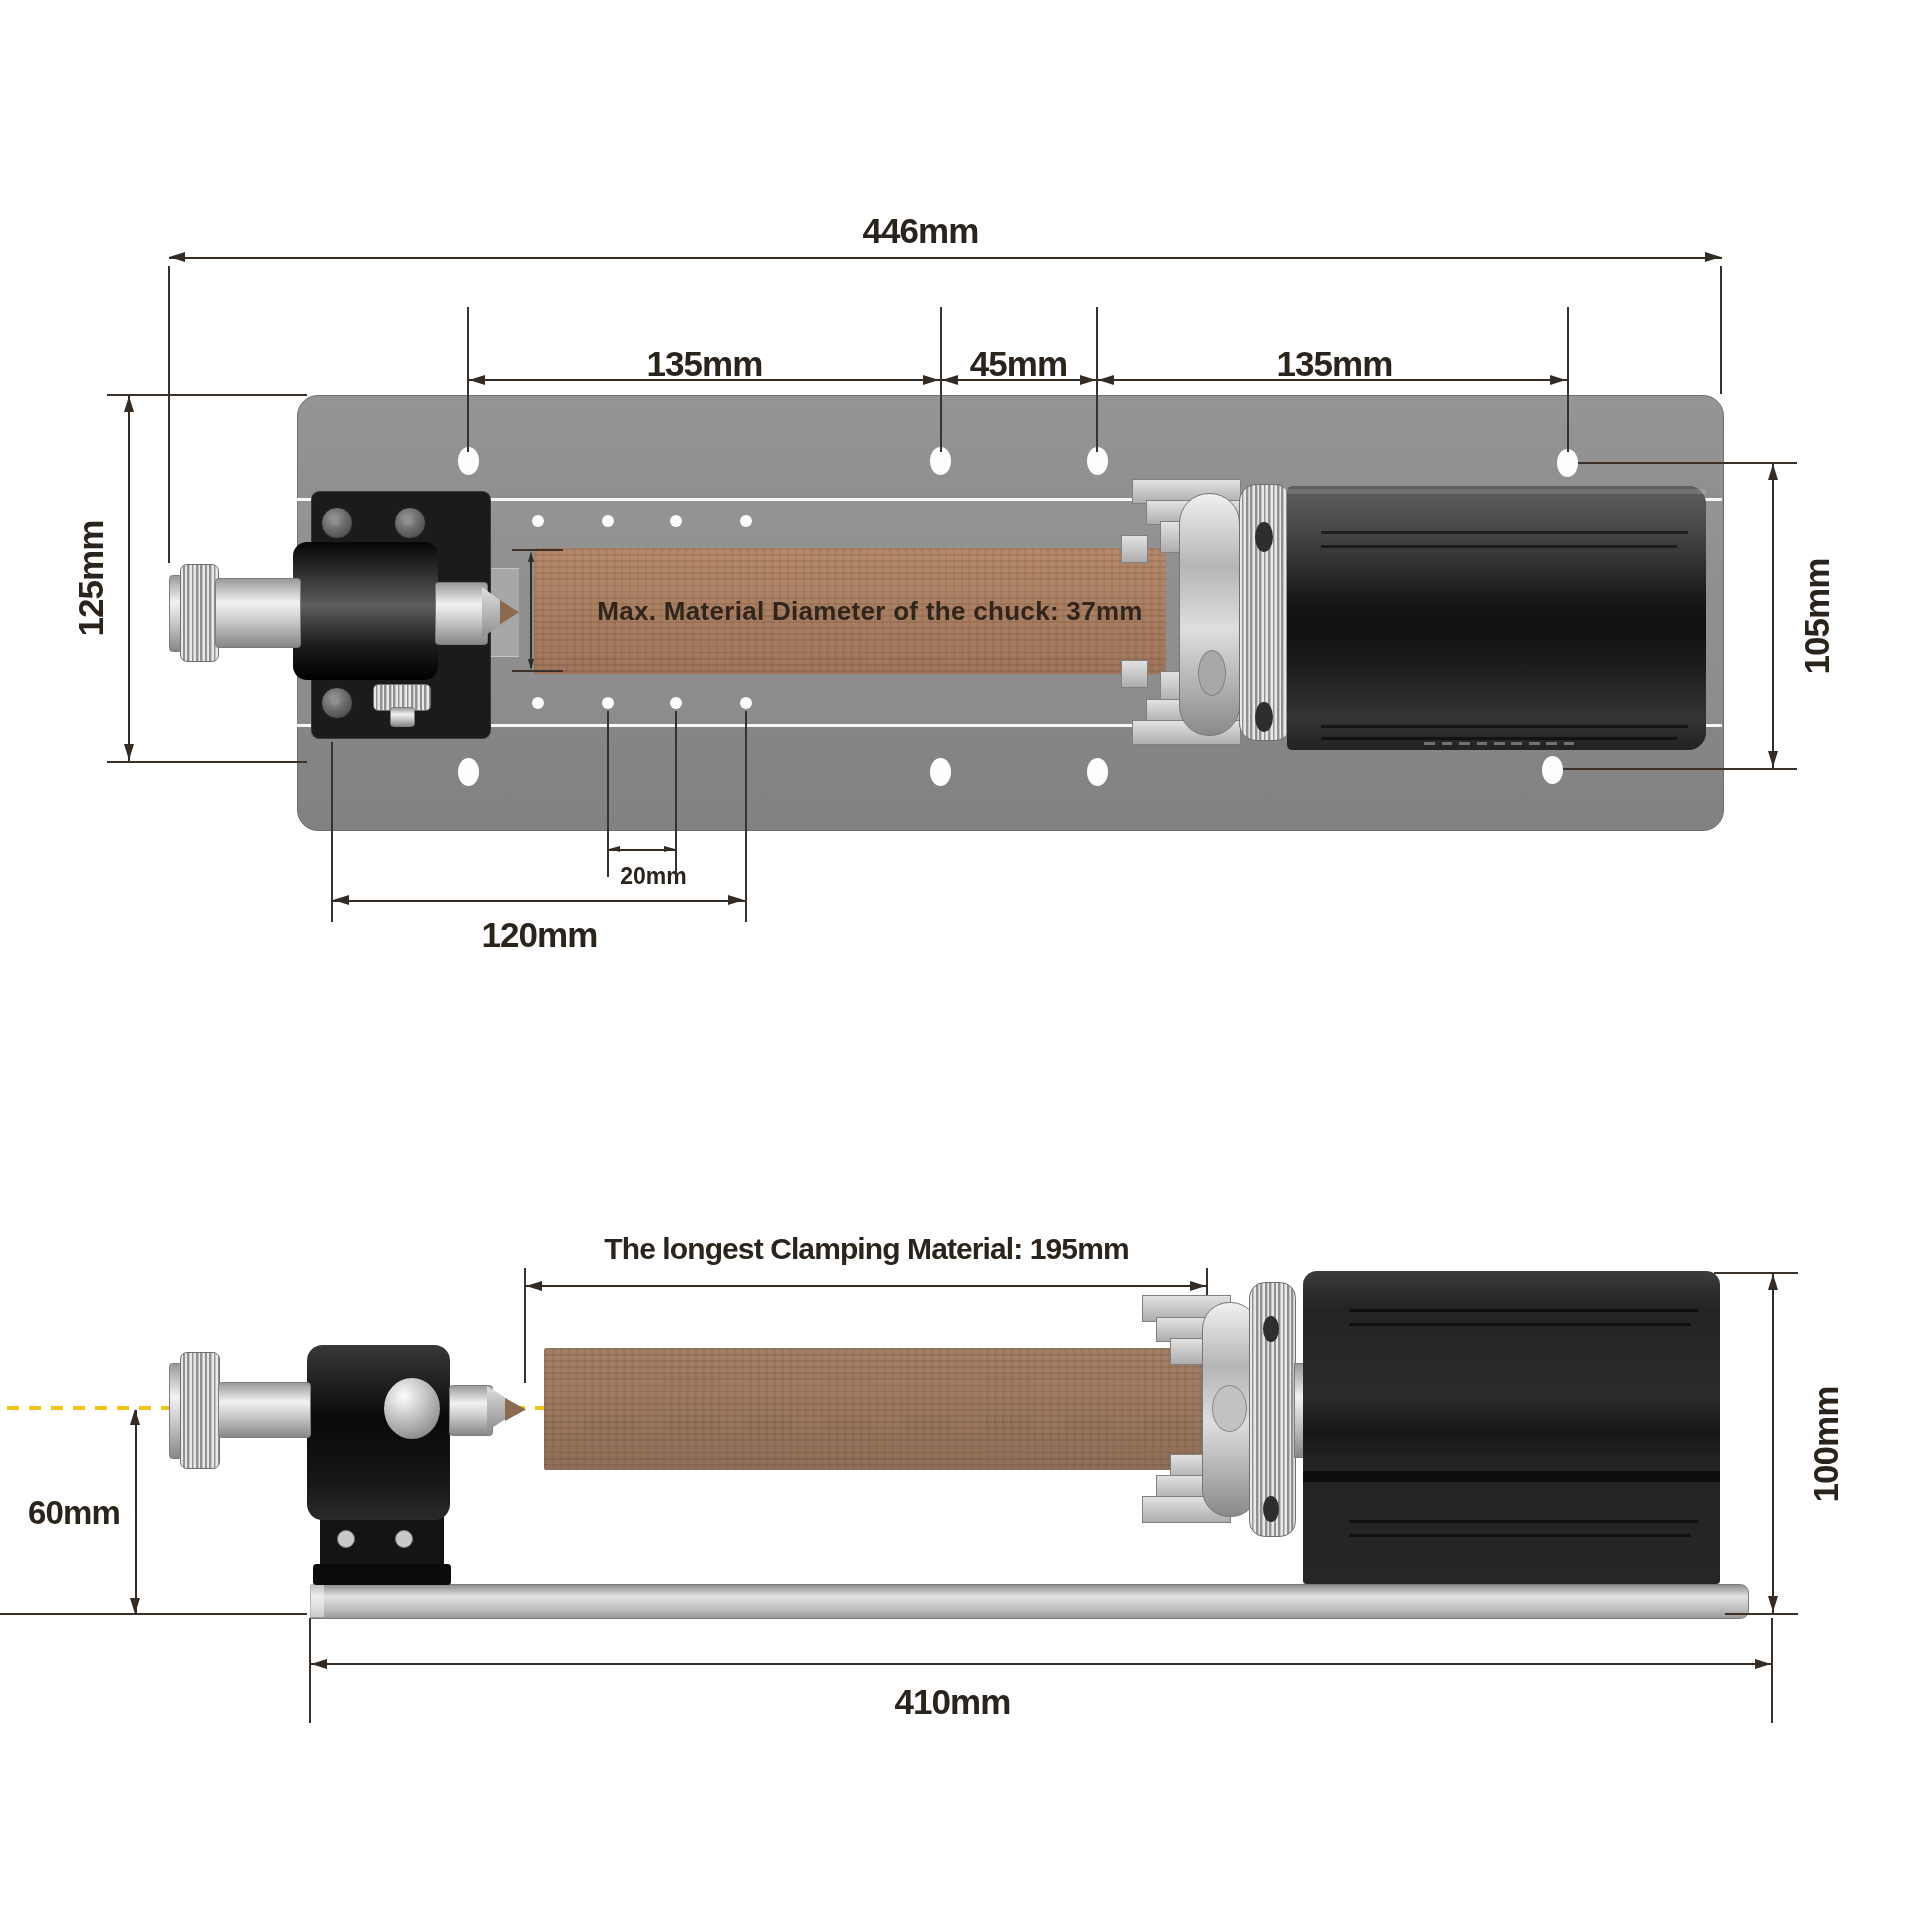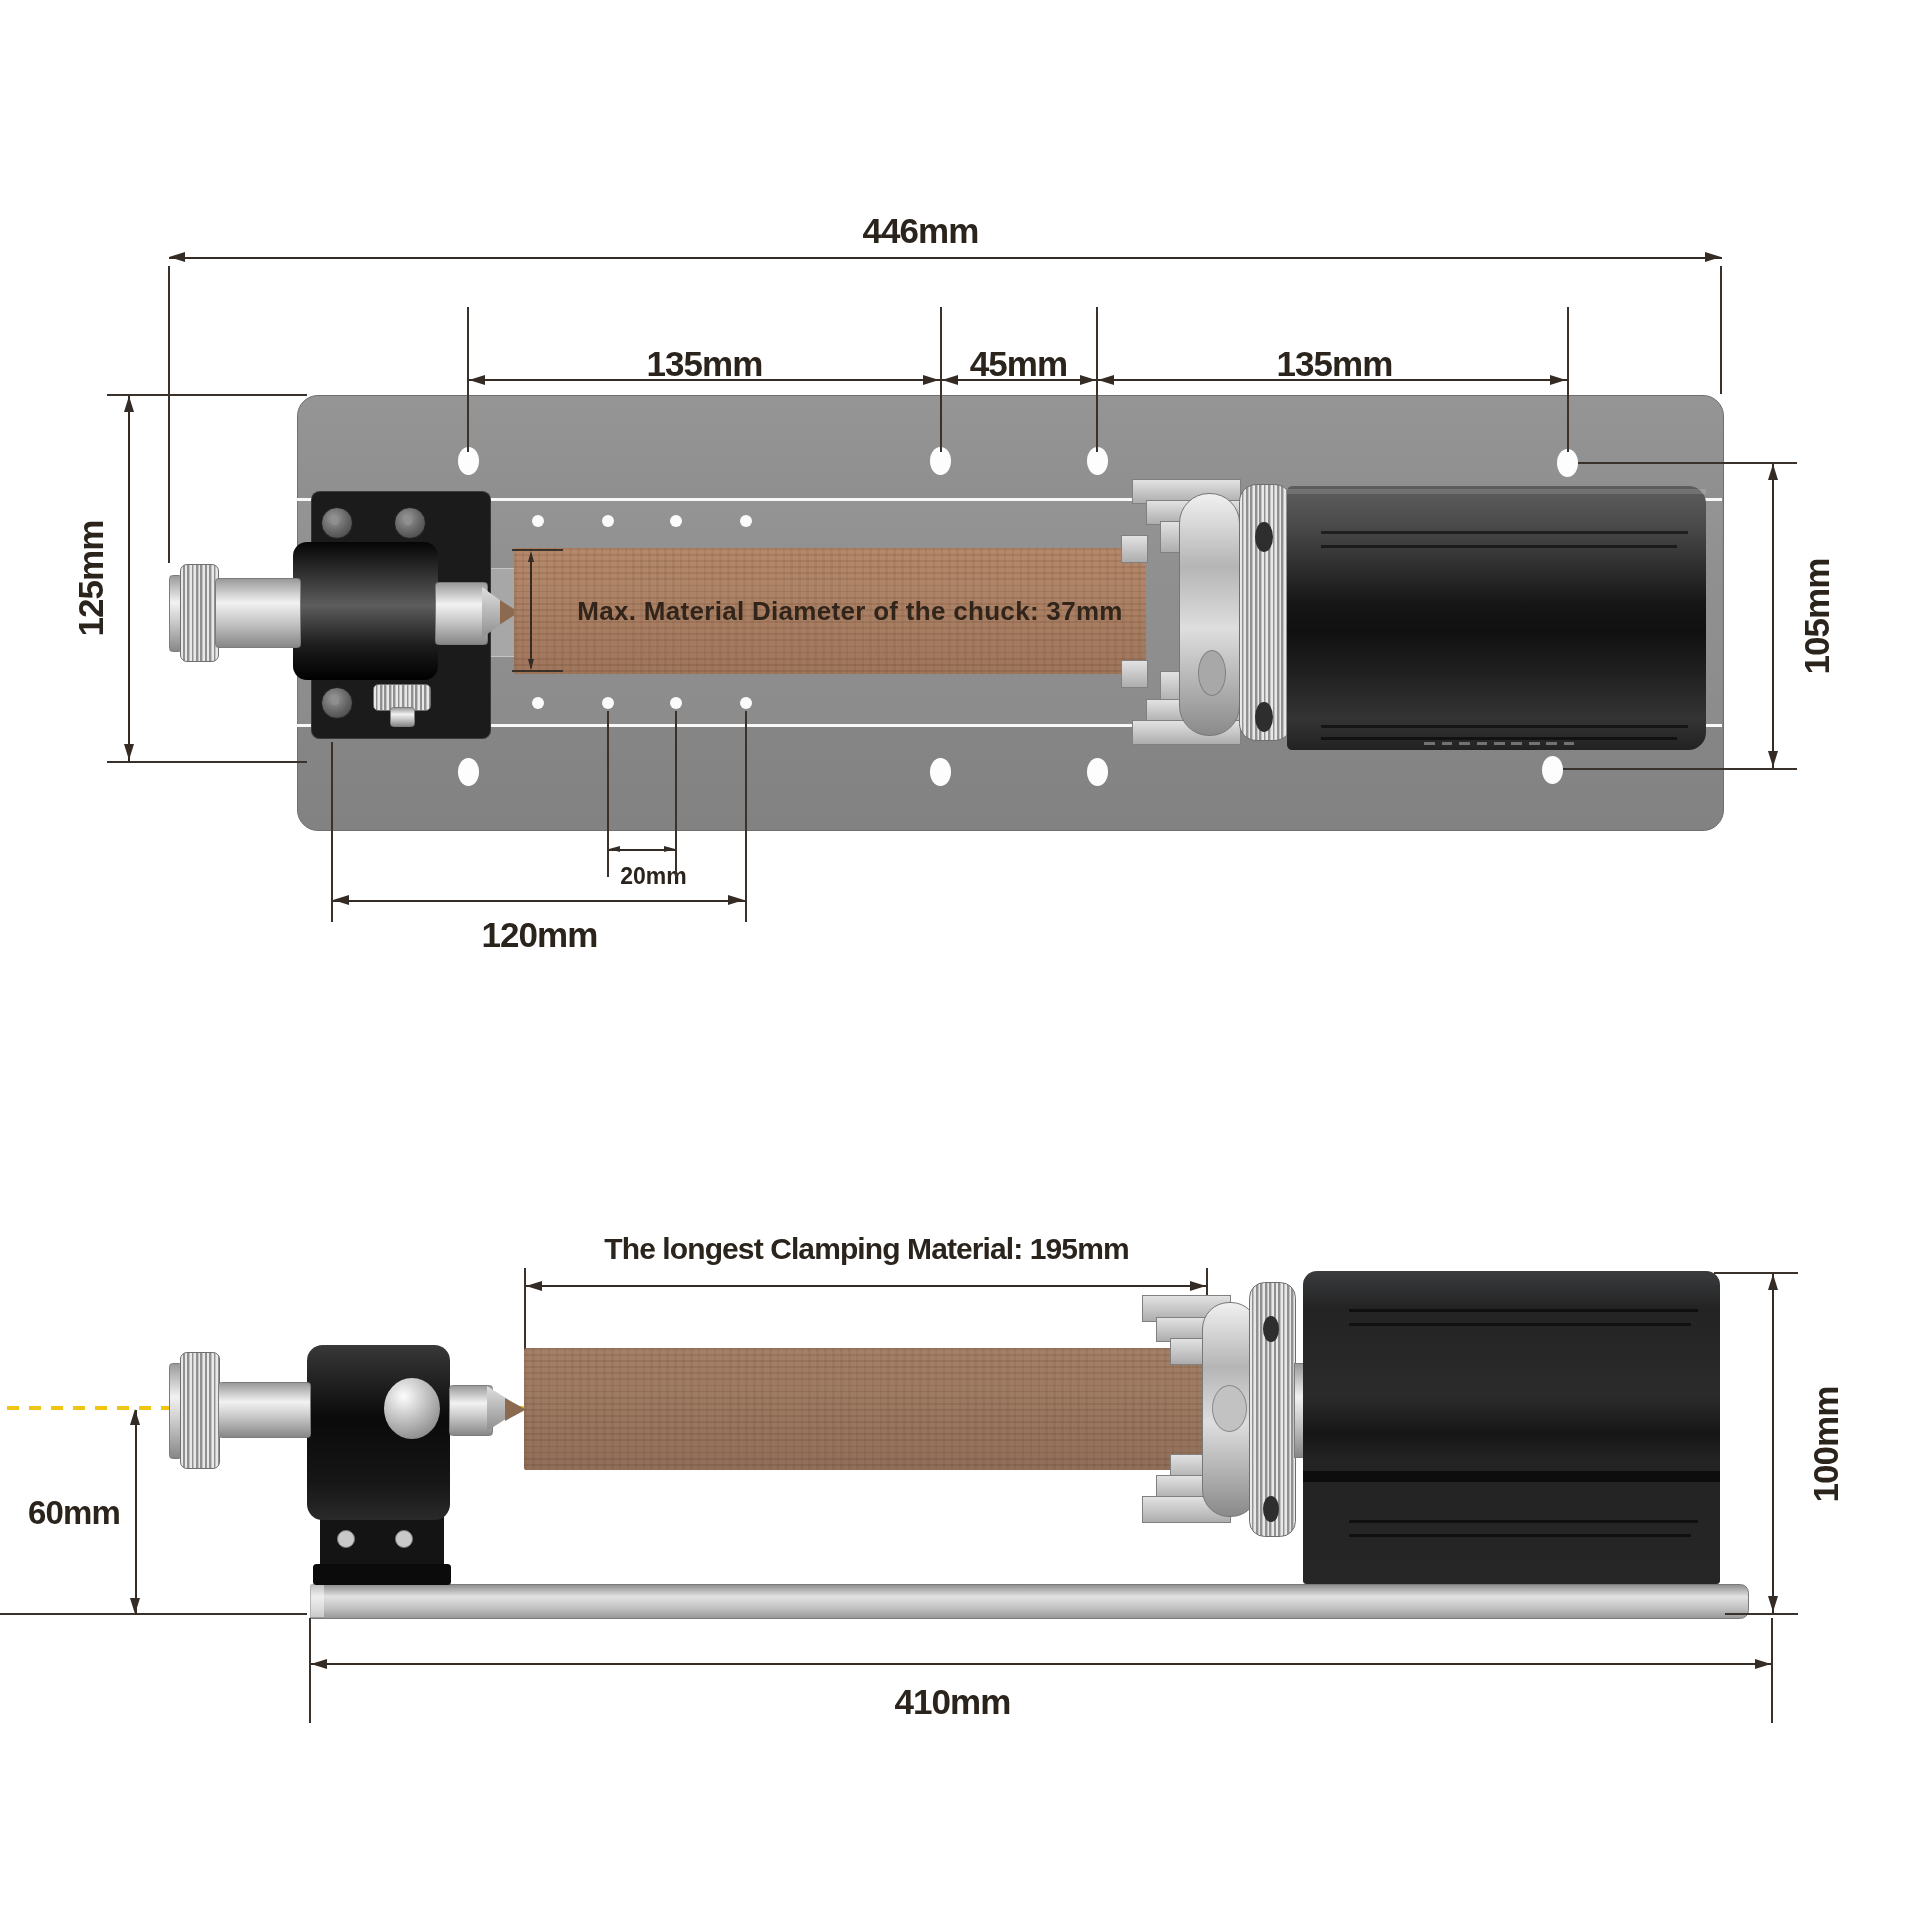--- a/index.html
+++ b/index.html
@@ -30,21 +30,21 @@
          border:0.9px solid #6f6f6f;}
   .hole-big{position:absolute;width:21px;height:28px;border-radius:50%;background:#fdfdfd;}
   .hole-sm{position:absolute;width:12.2px;height:12.2px;border-radius:50%;background:#fbfbfb;}
   .screw{position:absolute;width:30px;height:30px;border-radius:50%;
          background:radial-gradient(circle at 40% 35%,#9a9a9a 0%,#6b6b6b 45%,#3a3a3a 100%);
          border:1.7px solid #222;}
   .screw:after{content:"";position:absolute;left:8.7px;top:8.7px;width:8.7px;height:8.7px;border-radius:50%;background:#8f8f8f;}
   .wood{background:
         repeating-linear-gradient(90deg,rgba(70,40,20,0.07) 0 2.6px,rgba(0,0,0,0) 2.6px 7.9px),
         repeating-linear-gradient(180deg,rgba(0,0,0,0.06) 0 1.7px,rgba(255,255,255,0.03) 1.7px 6.1px),
-        linear-gradient(180deg,#b28566 0%,#a97d60 45%,#9c7257 100%);}
+        linear-gradient(180deg,#b28566 0%,#a97d60 45%,#9c7257 100%); margin-left: 20px;}
   .gearhole{position:absolute;background:#2e2e2e;border-radius:50%;}
   .groove{position:absolute;background:rgba(0,0,0,0.55);}
   .jaw{position:absolute;background:linear-gradient(180deg,#e2e2e2,#adadad);border:0.9px solid #808080;}
 </style>
 </head>
 <body>
 
 <div id="canvas">
 
   <div class="abs" style="left:0;top:0;width:1922px;height:961px;">

